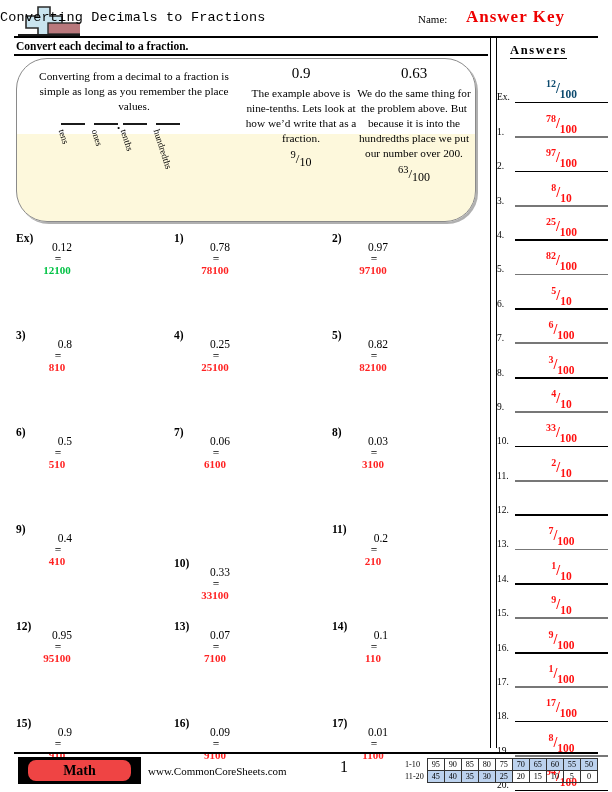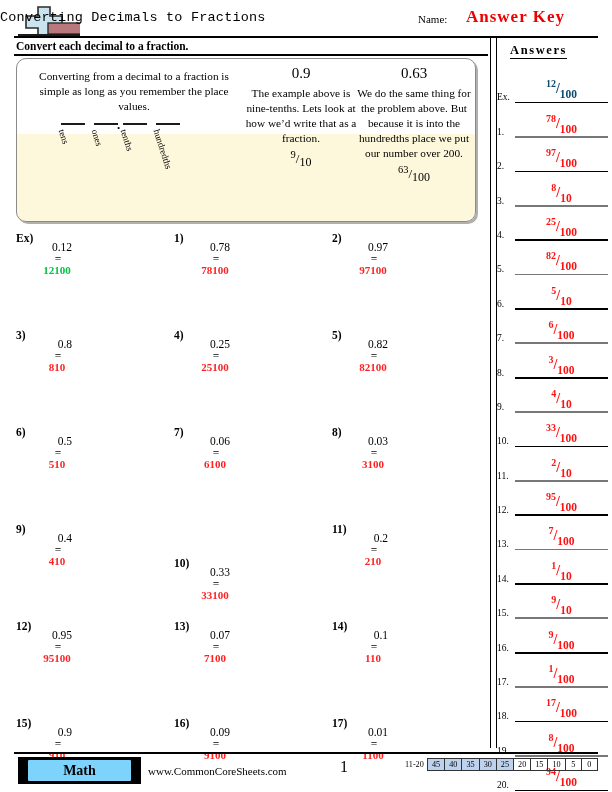--- a/index.html
+++ b/index.html
@@ -79,21 +79,21 @@
     border-left: 1.5px solid #000;
     border-right: 1.5px solid #000;
   }
 
   
   #info-box {
     position: absolute;
     left: 16px; top: 58px;
     width: 460px; height: 164px;
     border: 1.6px solid #8a8a8a;
-    border-radius: 10px;
+    border-radius: 31px;
     background: linear-gradient(to bottom, #ffffff 0%, #ffffff 46%, #fdf8dc 46%, #fdf8dc 100%);
     box-shadow: 2px 2px 0 #b0b0b0;
     box-sizing: border-box;
     overflow: hidden;
   }
   .info-col {
     position: absolute;
     text-align: center;
     font-size: 11.3px;
     line-height: 1.33;
@@ -260,22 +260,22 @@
   #footer-badge {
     position: absolute;
     left: 4px; top: 3px;
     width: 123px; height: 27px;
     background: #000;
   }
   #footer-badge-inner {
     position: absolute;
     left: 10px; top: 3px;
     width: 103px; height: 21px;
-    background: #7dd3fc;
-    border-radius: 1px;
+    background: #ef4444;
+    border-radius: 8px;
     text-align: center;
     font-size: 14px;
     font-weight: bold;
     line-height: 21px;
   }
   #footer-url {
     position: absolute;
     left: 134px; top: 11px;
     font-size: 11px;
   }
@@ -588,21 +588,20 @@
         <span class="ans-val"><span class="num">33</span><span class="sl">/</span><span class="den">100</span></span>
         <span class="ans-line"></span>
       </div>
       <div class="ans-row alt">
         <span class="ans-idx">11.</span>
         <span class="ans-val"><span class="num">2</span><span class="sl">/</span><span class="den">10</span></span>
         <span class="ans-line"></span>
       </div>
       <div class="ans-row">
         <span class="ans-idx">12.</span>
-        <span class="ans-val"><span class="num">95</span><span class="sl">/</span><span class="den">100</span></span>
         <span class="ans-line"></span>
       </div>
       <div class="ans-row alt">
         <span class="ans-idx">13.</span>
         <span class="ans-val"><span class="num">7</span><span class="sl">/</span><span class="den">100</span></span>
         <span class="ans-line"></span>
       </div>
       <div class="ans-row">
         <span class="ans-idx">14.</span>
         <span class="ans-val"><span class="num">1</span><span class="sl">/</span><span class="den">10</span></span>
@@ -642,20 +641,33 @@
 </div>
 
 <div id="footer">
   <div id="footer-badge">
     <div id="footer-badge-inner">Math</div>
   </div>
   <div id="footer-url">www.CommonCoreSheets.com</div>
   <div id="footer-pageno">1</div>
   <table id="score-table">
       <tbody>
+        <tr>
+          <td class="rowlab">1-10</td>
+          <td>95</td>
+          <td>90</td>
+          <td>85</td>
+          <td>80</td>
+          <td>75</td>
+          <td class="hl">70</td>
+          <td class="hl">65</td>
+          <td class="hl">60</td>
+          <td class="hl">55</td>
+          <td class="hl">50</td>
+        </tr>
         <tr>
           <td class="rowlab">11-20</td>
           <td class="hl">45</td>
           <td class="hl">40</td>
           <td class="hl">35</td>
           <td class="hl">30</td>
           <td class="hl">25</td>
           <td>20</td>
           <td>15</td>
           <td>10</td>

